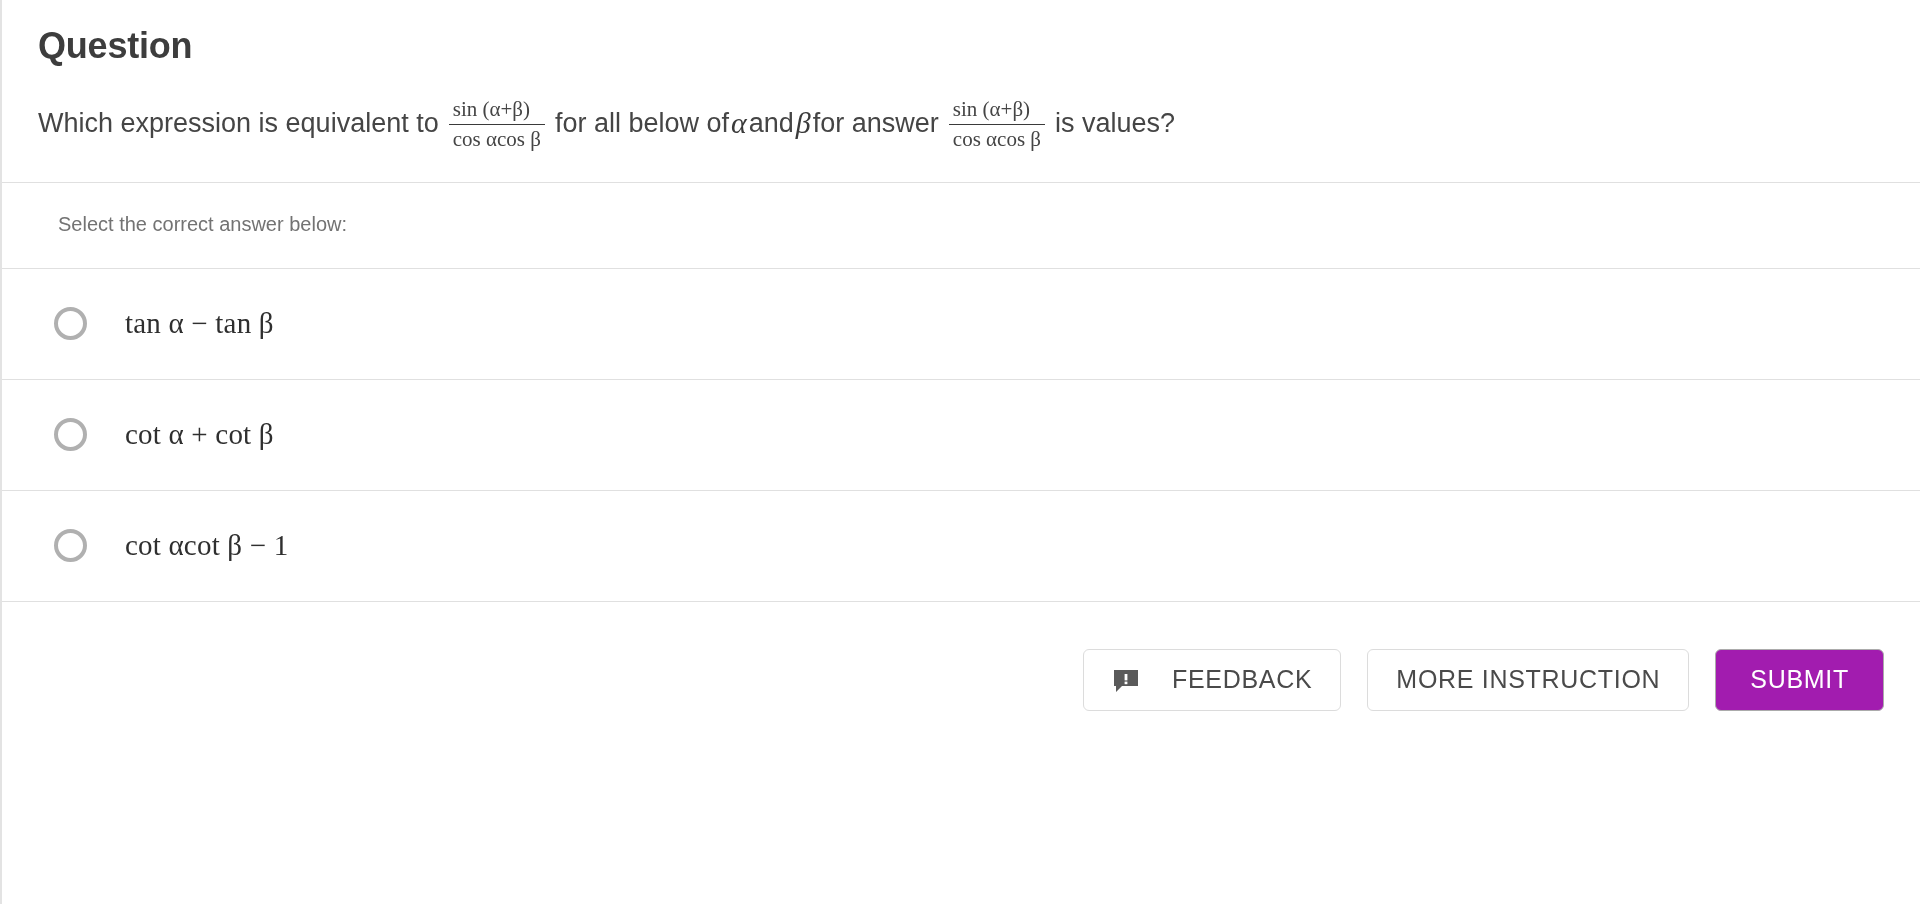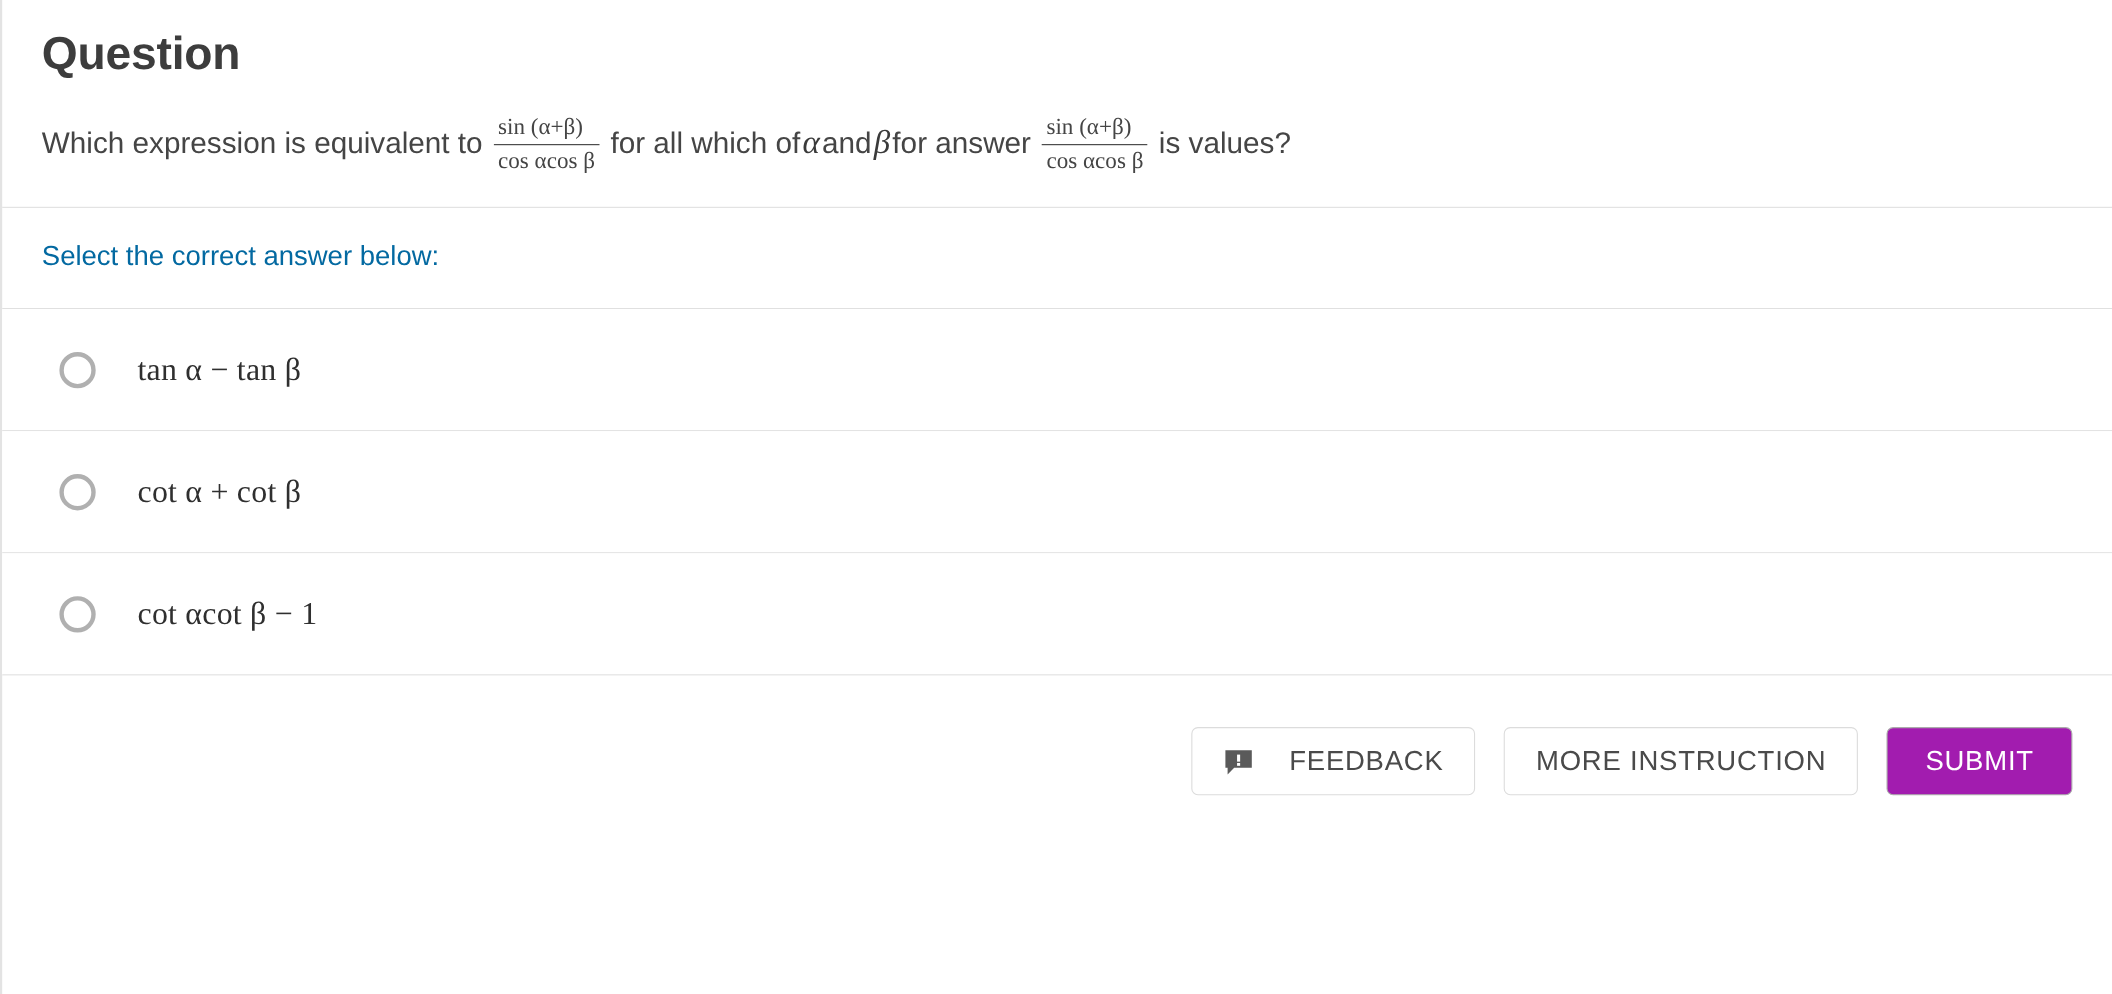--- a/index.html
+++ b/index.html
@@ -24,21 +24,21 @@
     background: #ffffff;
     border-left: 2px solid #e3e3e3;
   }
 
   
   .question-block {
     padding: 26px 36px 30px 36px;
     border-bottom: 1px solid #e0e0e0;
   }
   .question-title {
-    font-size: 42px;
+    font-size: 36px;
     font-weight: 600;
     color: #3d3d3d;
     letter-spacing: -0.2px;
     margin: 0 0 30px 0;
     line-height: 1.1;
   }
   .question-text {
     font-size: 27px;
     font-weight: 400;
     color: #454545;
@@ -76,24 +76,24 @@
     white-space: nowrap;
   }
   .frac .den {
     border-top: 1.4px solid #3a3a3a;
     padding: 2px 4px 0 4px;
     white-space: nowrap;
   }
 
   
   .prompt-row {
-    padding: 30px 36px 32px 36px;
+    padding: 30px 36px 32px 56px;
     border-bottom: 1px solid #e0e0e0;
-    font-size: 25px;
-    color: #0369a1;
+    font-size: 20px;
+    color: #737373;
   }
 
   
   .option-row {
     display: flex;
     align-items: center;
     height: 111px;
     padding: 0 52px;
     border-bottom: 1px solid #e0e0e0;
     cursor: pointer;
@@ -169,21 +169,21 @@
     <h1 class="question-title">Question</h1>
 
     <div class="question-text">
       <span class="qseg">Which expression is equivalent to</span>
 
       <span class="frac">
         <span class="num">sin (α+β)</span>
         <span class="den">cos αcos β</span>
       </span>
 
-      <span class="qseg">for all which of</span>
+      <span class="qseg">for all below of</span>
       <span class="inline-var">α</span>
       <span class="qseg">and</span>
       <span class="inline-var">β</span>
       <span class="qseg">for answer</span>
 
       <span class="frac">
         <span class="num">sin (α+β)</span>
         <span class="den">cos αcos β</span>
       </span>
 

